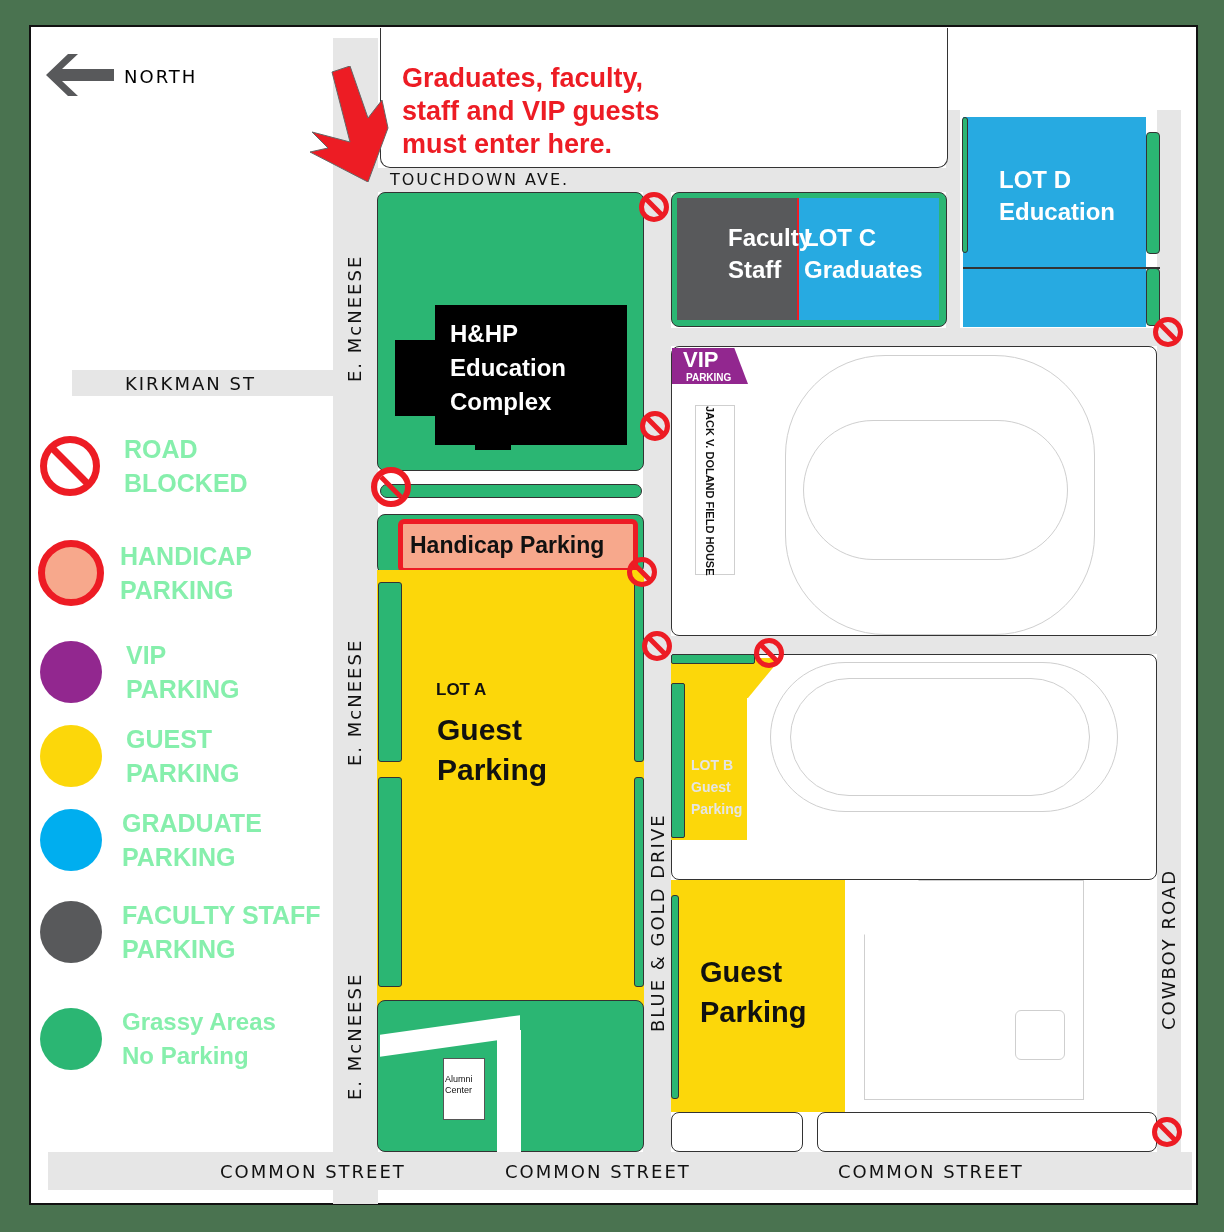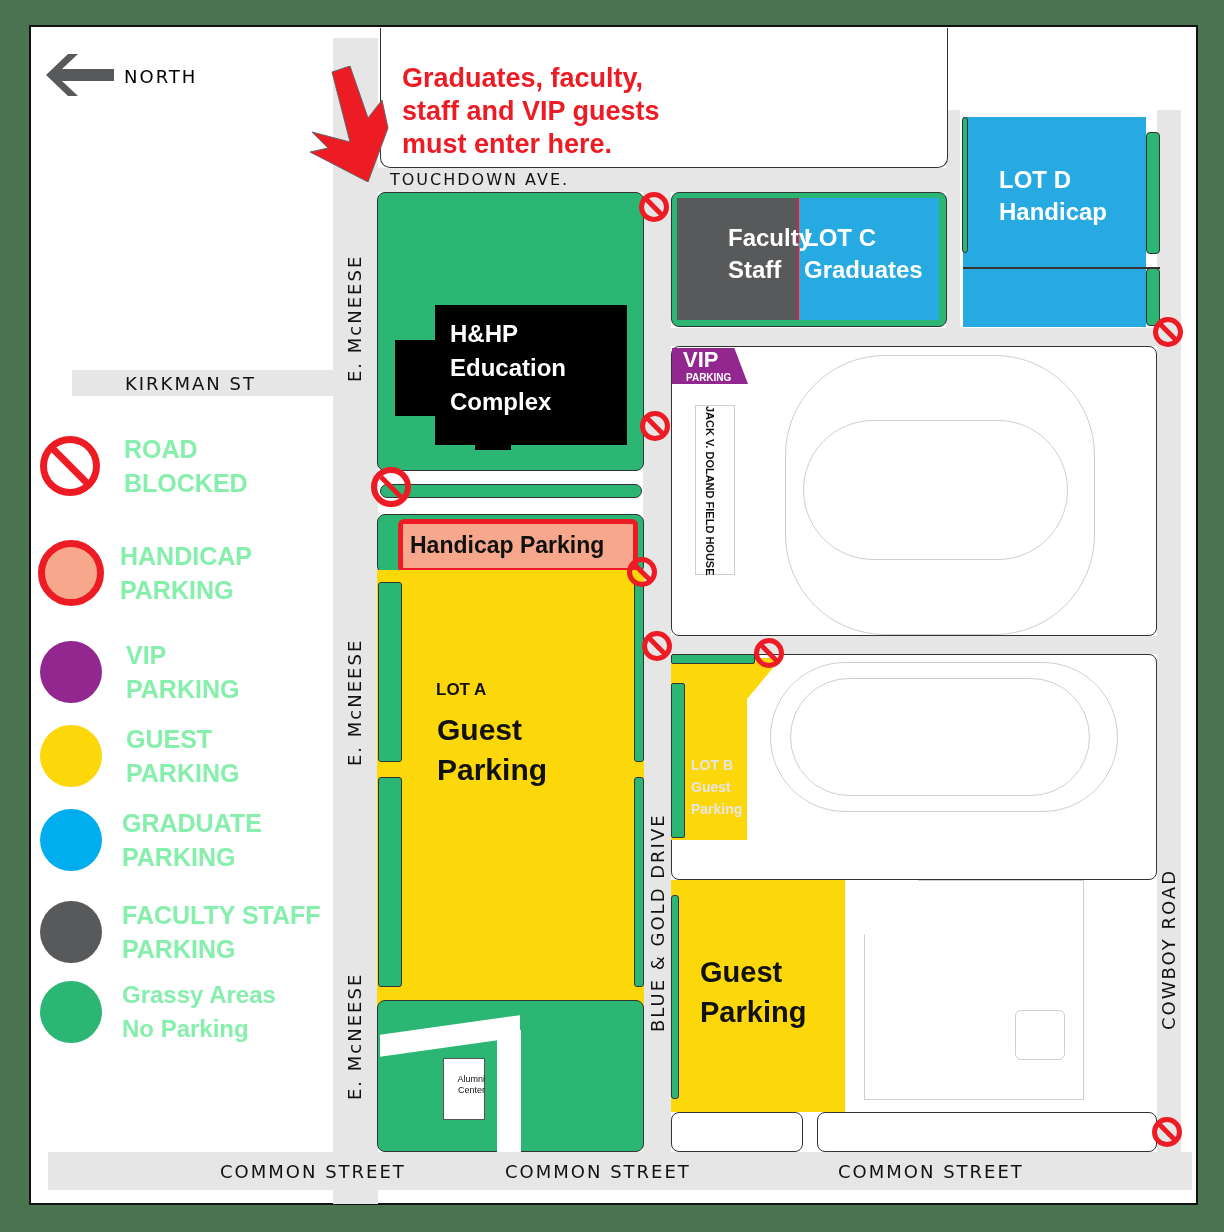--- a/index.html
+++ b/index.html
@@ -87,38 +87,38 @@
 <div class="grass" style="left:634px;top:582px;width:10px;height:180px;border-radius:3px;"></div>
 <div class="grass" style="left:634px;top:777px;width:10px;height:210px;border-radius:3px;"></div>
 <div class="lot-label" style="left:436px;top:680px;font-size:17px;color:#111;">LOT A</div>
 <div class="lot-label" style="left:437px;top:710px;font-size:30px;line-height:40px;color:#111;">Guest
 Parking</div>
 
 <div class="grass" style="left:377px;top:1000px;width:267px;height:152px;"></div>
 <div class="abs" style="left:380px;top:1025px;width:140px;height:22px;background:#fff;transform:skewY(-8deg);"></div>
 <div class="abs" style="left:497px;top:1030px;width:24px;height:122px;background:#fff;"></div>
 <div class="abs" style="left:443px;top:1058px;width:42px;height:62px;background:#fff;border:1.5px solid #555;box-sizing:border-box;"></div>
-<div class="lot-label" style="left:445px;top:1074px;font-size:9px;line-height:11px;font-weight:normal;color:#111;text-align:right;width:40px;">Alumni
+<div class="lot-label" style="left:445px;top:1074px;font-size:9px;line-height:11px;font-weight:normal;color:#111;text-align:left;width:40px;">Alumni
 Center</div>
 
 <div class="grass" style="left:671px;top:192px;width:276px;height:135px;"></div>
 <div class="faculty" style="left:677px;top:198px;width:120px;height:122px;"></div>
 <div class="grad" style="left:797px;top:198px;width:140px;height:122px;border-left:2px solid #ed1c24;"></div>
 <div class="lot-label" style="left:728px;top:222px;font-size:24px;line-height:32px;color:#fff;">Faculty
 Staff</div>
 <div class="lot-label" style="left:804px;top:222px;font-size:24px;line-height:32px;color:#fff;">LOT C
 Graduates</div>
 
 <div class="grad" style="left:963px;top:117px;width:183px;height:210px;"></div>
 <div class="grass" style="left:962px;top:117px;width:6px;height:136px;border-radius:3px;"></div>
 <div class="grass" style="left:1146px;top:132px;width:14px;height:122px;border-radius:4px;"></div>
 <div class="grass" style="left:1146px;top:268px;width:14px;height:58px;border-radius:4px;"></div>
 <div class="abs" style="left:963px;top:267px;width:197px;height:1.5px;background:#333;"></div>
 <div class="lot-label" style="left:999px;top:164px;font-size:24px;line-height:32px;color:#fff;">LOT D
-Handicap</div>
+Education</div>
 
 <div class="abs" style="left:671px;top:346px;width:486px;height:290px;background:#fff;border:1.5px solid #333;border-radius:8px;box-sizing:border-box;"></div>
 <div class="outline" style="left:785px;top:355px;width:310px;height:280px;border-radius:100px;"></div>
 <div class="outline" style="left:803px;top:420px;width:265px;height:140px;border-radius:70px;"></div>
 <div class="outline" style="left:695px;top:405px;width:40px;height:170px;"></div>
 <div class="abs vert" style="left:702px;top:406px;font-size:11px;font-weight:bold;transform:rotate(90deg);transform-origin:left top;left:716px;white-space:nowrap;color:#111;">JACK V. DOLAND FIELD HOUSE</div>
 
 <div class="abs" style="left:672px;top:348px;width:76px;height:36px;background:#92278f;clip-path:polygon(0 0,82% 0,100% 100%,0 100%);"></div>
 <div class="lot-label" style="left:683px;top:348px;font-size:22px;line-height:24px;color:#fff;">VIP</div>
 <div class="lot-label" style="left:686px;top:372px;font-size:10px;line-height:12px;color:#fff;">PARKING</div>
@@ -179,17 +179,17 @@
 <div class="legend-row" style="top:806px;">
   <div class="legend-dot" style="background:#00aeef;"></div>
   <div class="legend-text">GRADUATE
 PARKING</div>
 </div>
 <div class="legend-row" style="top:898px;">
   <div class="legend-dot" style="background:#58595b;"></div>
   <div class="legend-text">FACULTY STAFF
 PARKING</div>
 </div>
-<div class="legend-row" style="top:978px;">
+<div class="legend-row" style="top:1005px;">
   <div class="legend-dot" style="background:#2bb673;"></div>
   <div class="legend-text" style="font-size:24px;">Grassy Areas
 No Parking</div>
 </div>
 
 </body></html>

